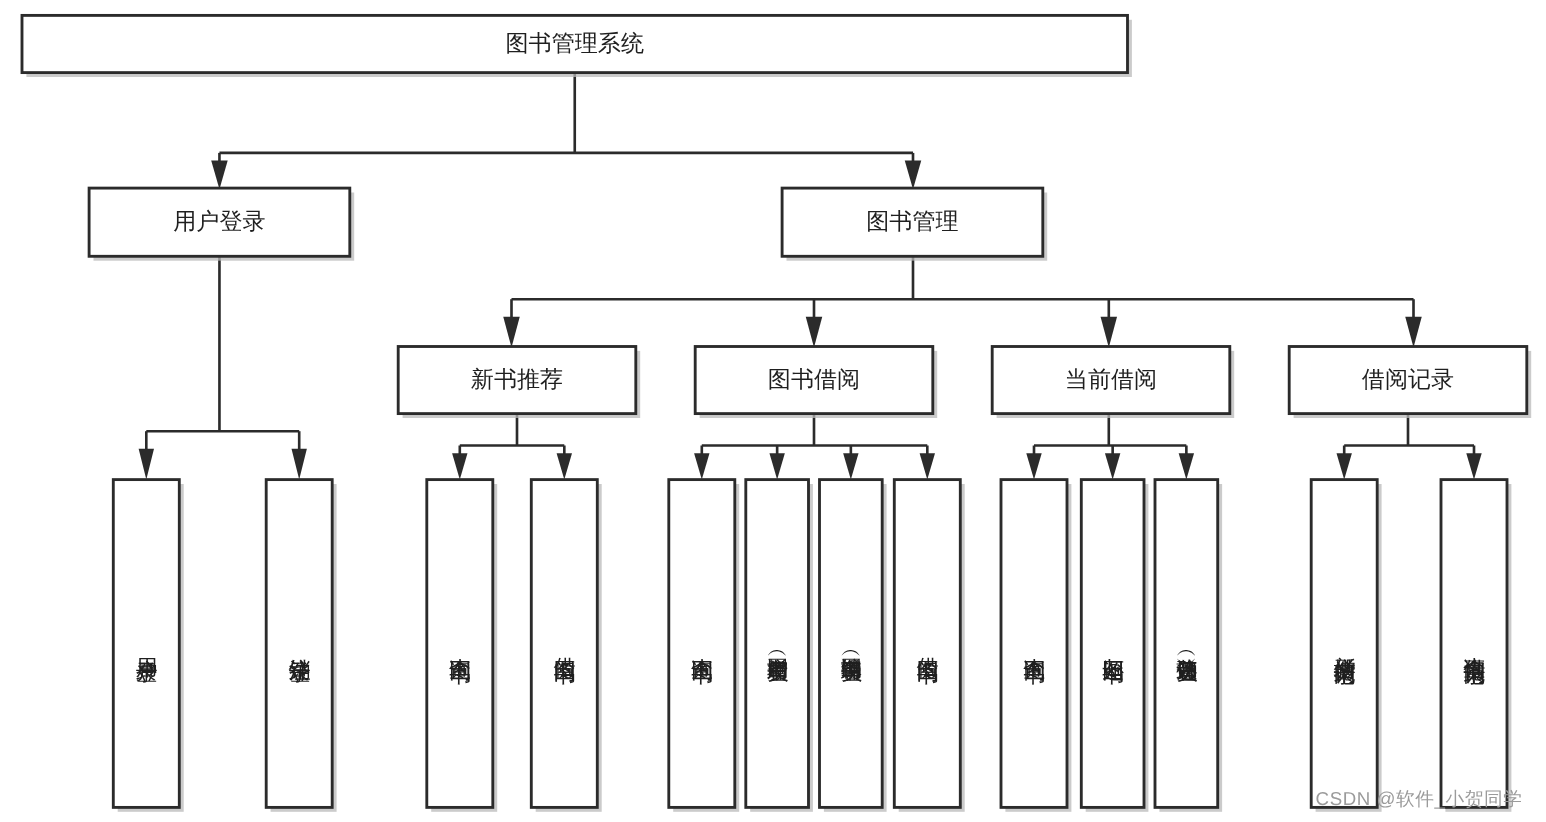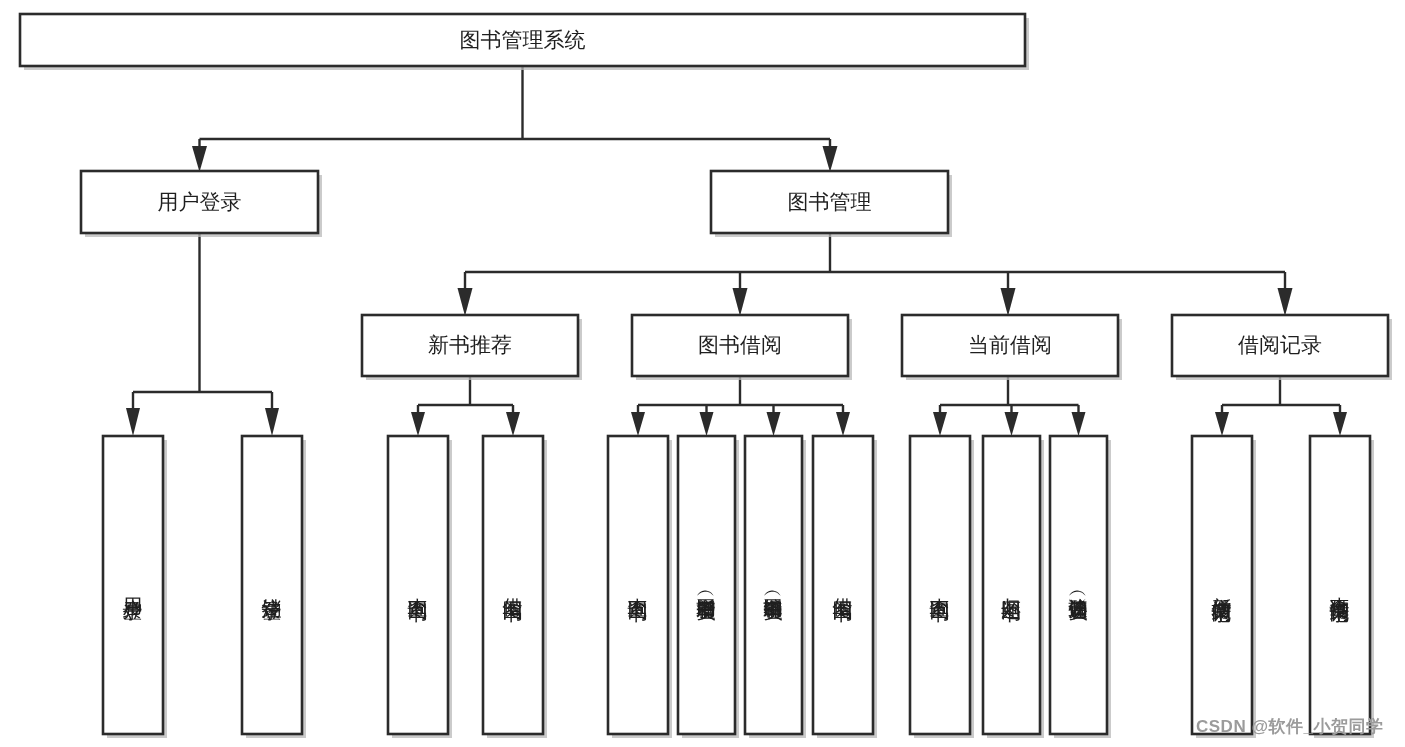--- a/index.html
+++ b/index.html
@@ -253,14 +253,14 @@
       <div class="vlabel" style="left: 678px; top: 436px; width: 57px; height: 298px; font-size: 19px; letter-spacing: 0.5px;">新增图书（管理员）</div>
       <div class="vlabel" style="left: 745px; top: 436px; width: 57px; height: 298px; font-size: 19px; letter-spacing: 0.5px;">编辑图书（管理员）</div>
       <div class="vlabel" style="left: 813px; top: 436px; width: 60px; height: 298px;">借阅图书</div>
       <div class="vlabel" style="left: 910px; top: 436px; width: 60px; height: 298px;">查询图书</div>
       <div class="vlabel" style="left: 983px; top: 436px; width: 57px; height: 298px;">归还图书</div>
       <div class="vlabel" style="left: 1050px; top: 436px; width: 57px; height: 298px; font-size: 19px; letter-spacing: 0.5px;">确认归还（管理员）</div>
       <div class="vlabel" style="left: 1192px; top: 436px; width: 60px; height: 298px;">新增借阅记录</div>
       <div class="vlabel" style="left: 1310px; top: 436px; width: 60px; height: 298px;">查询借阅记录</div>
     </div>
 
-  <div class="watermark" style="left:1196px; top:715px;font-weight:bold;">CSDN @软件_小贺同学</div>
+  <div class="watermark" style="left:1196px; top:715px;">CSDN @软件_小贺同学</div>
 </div>
 
 </body></html>

